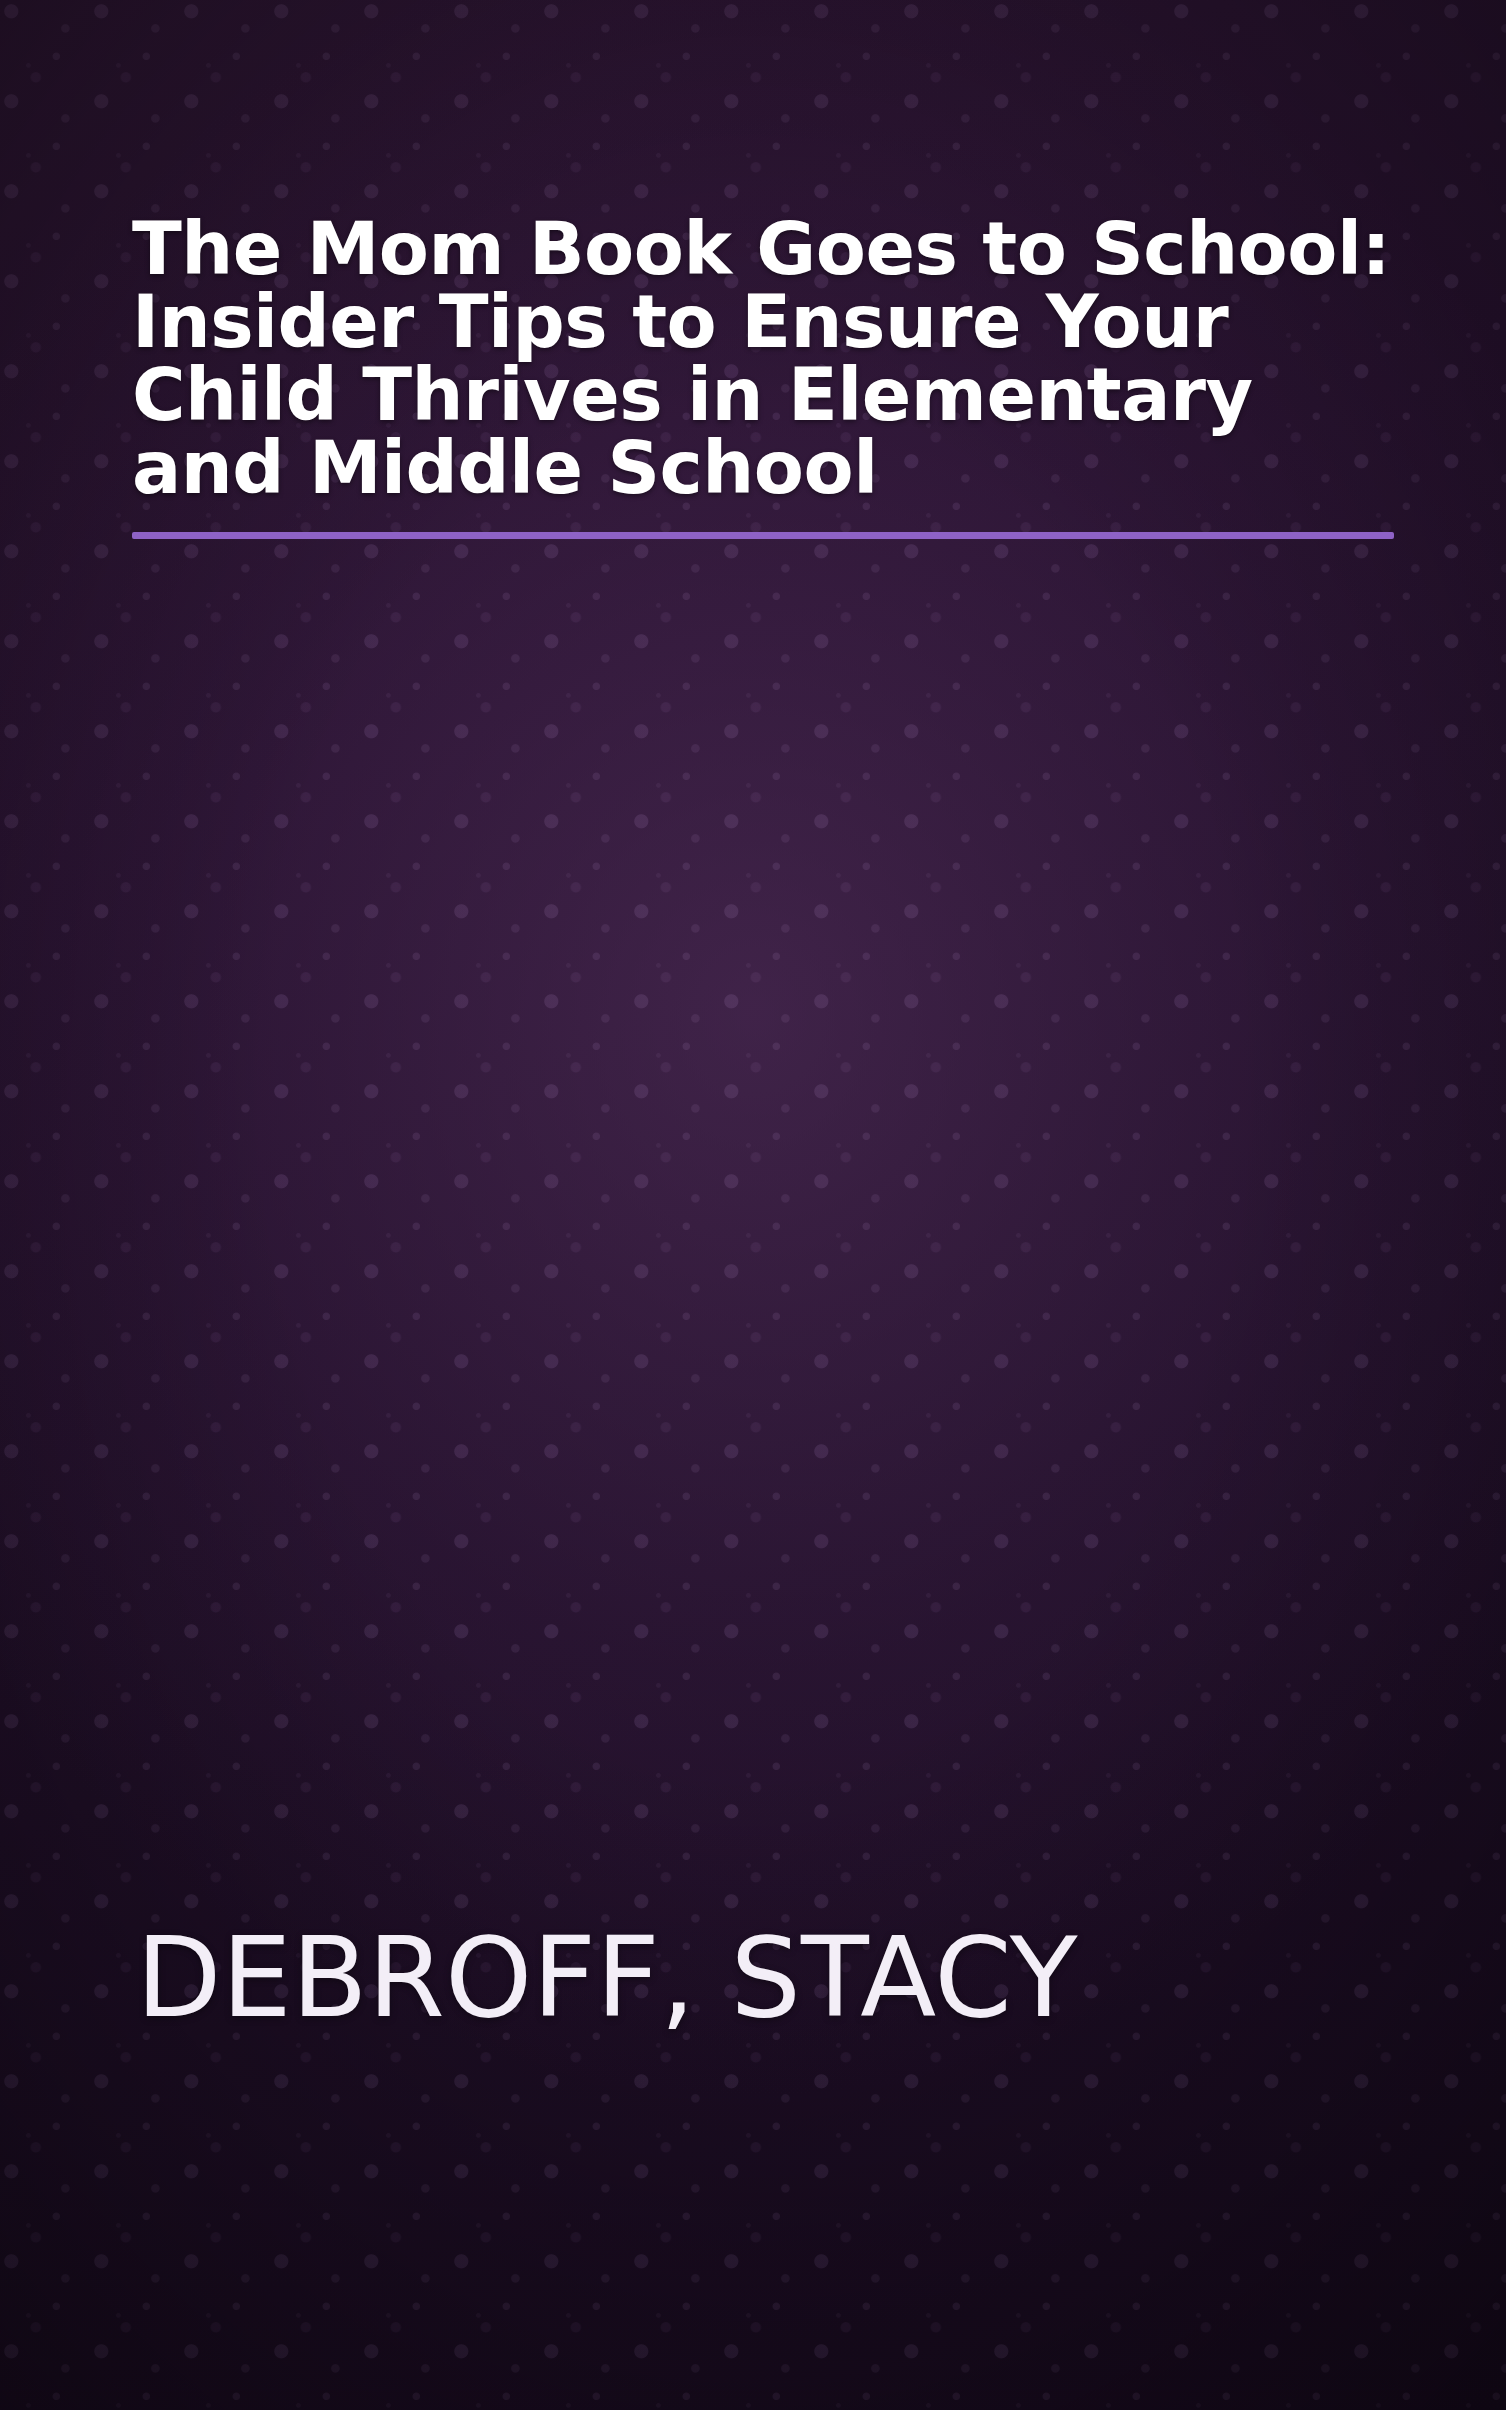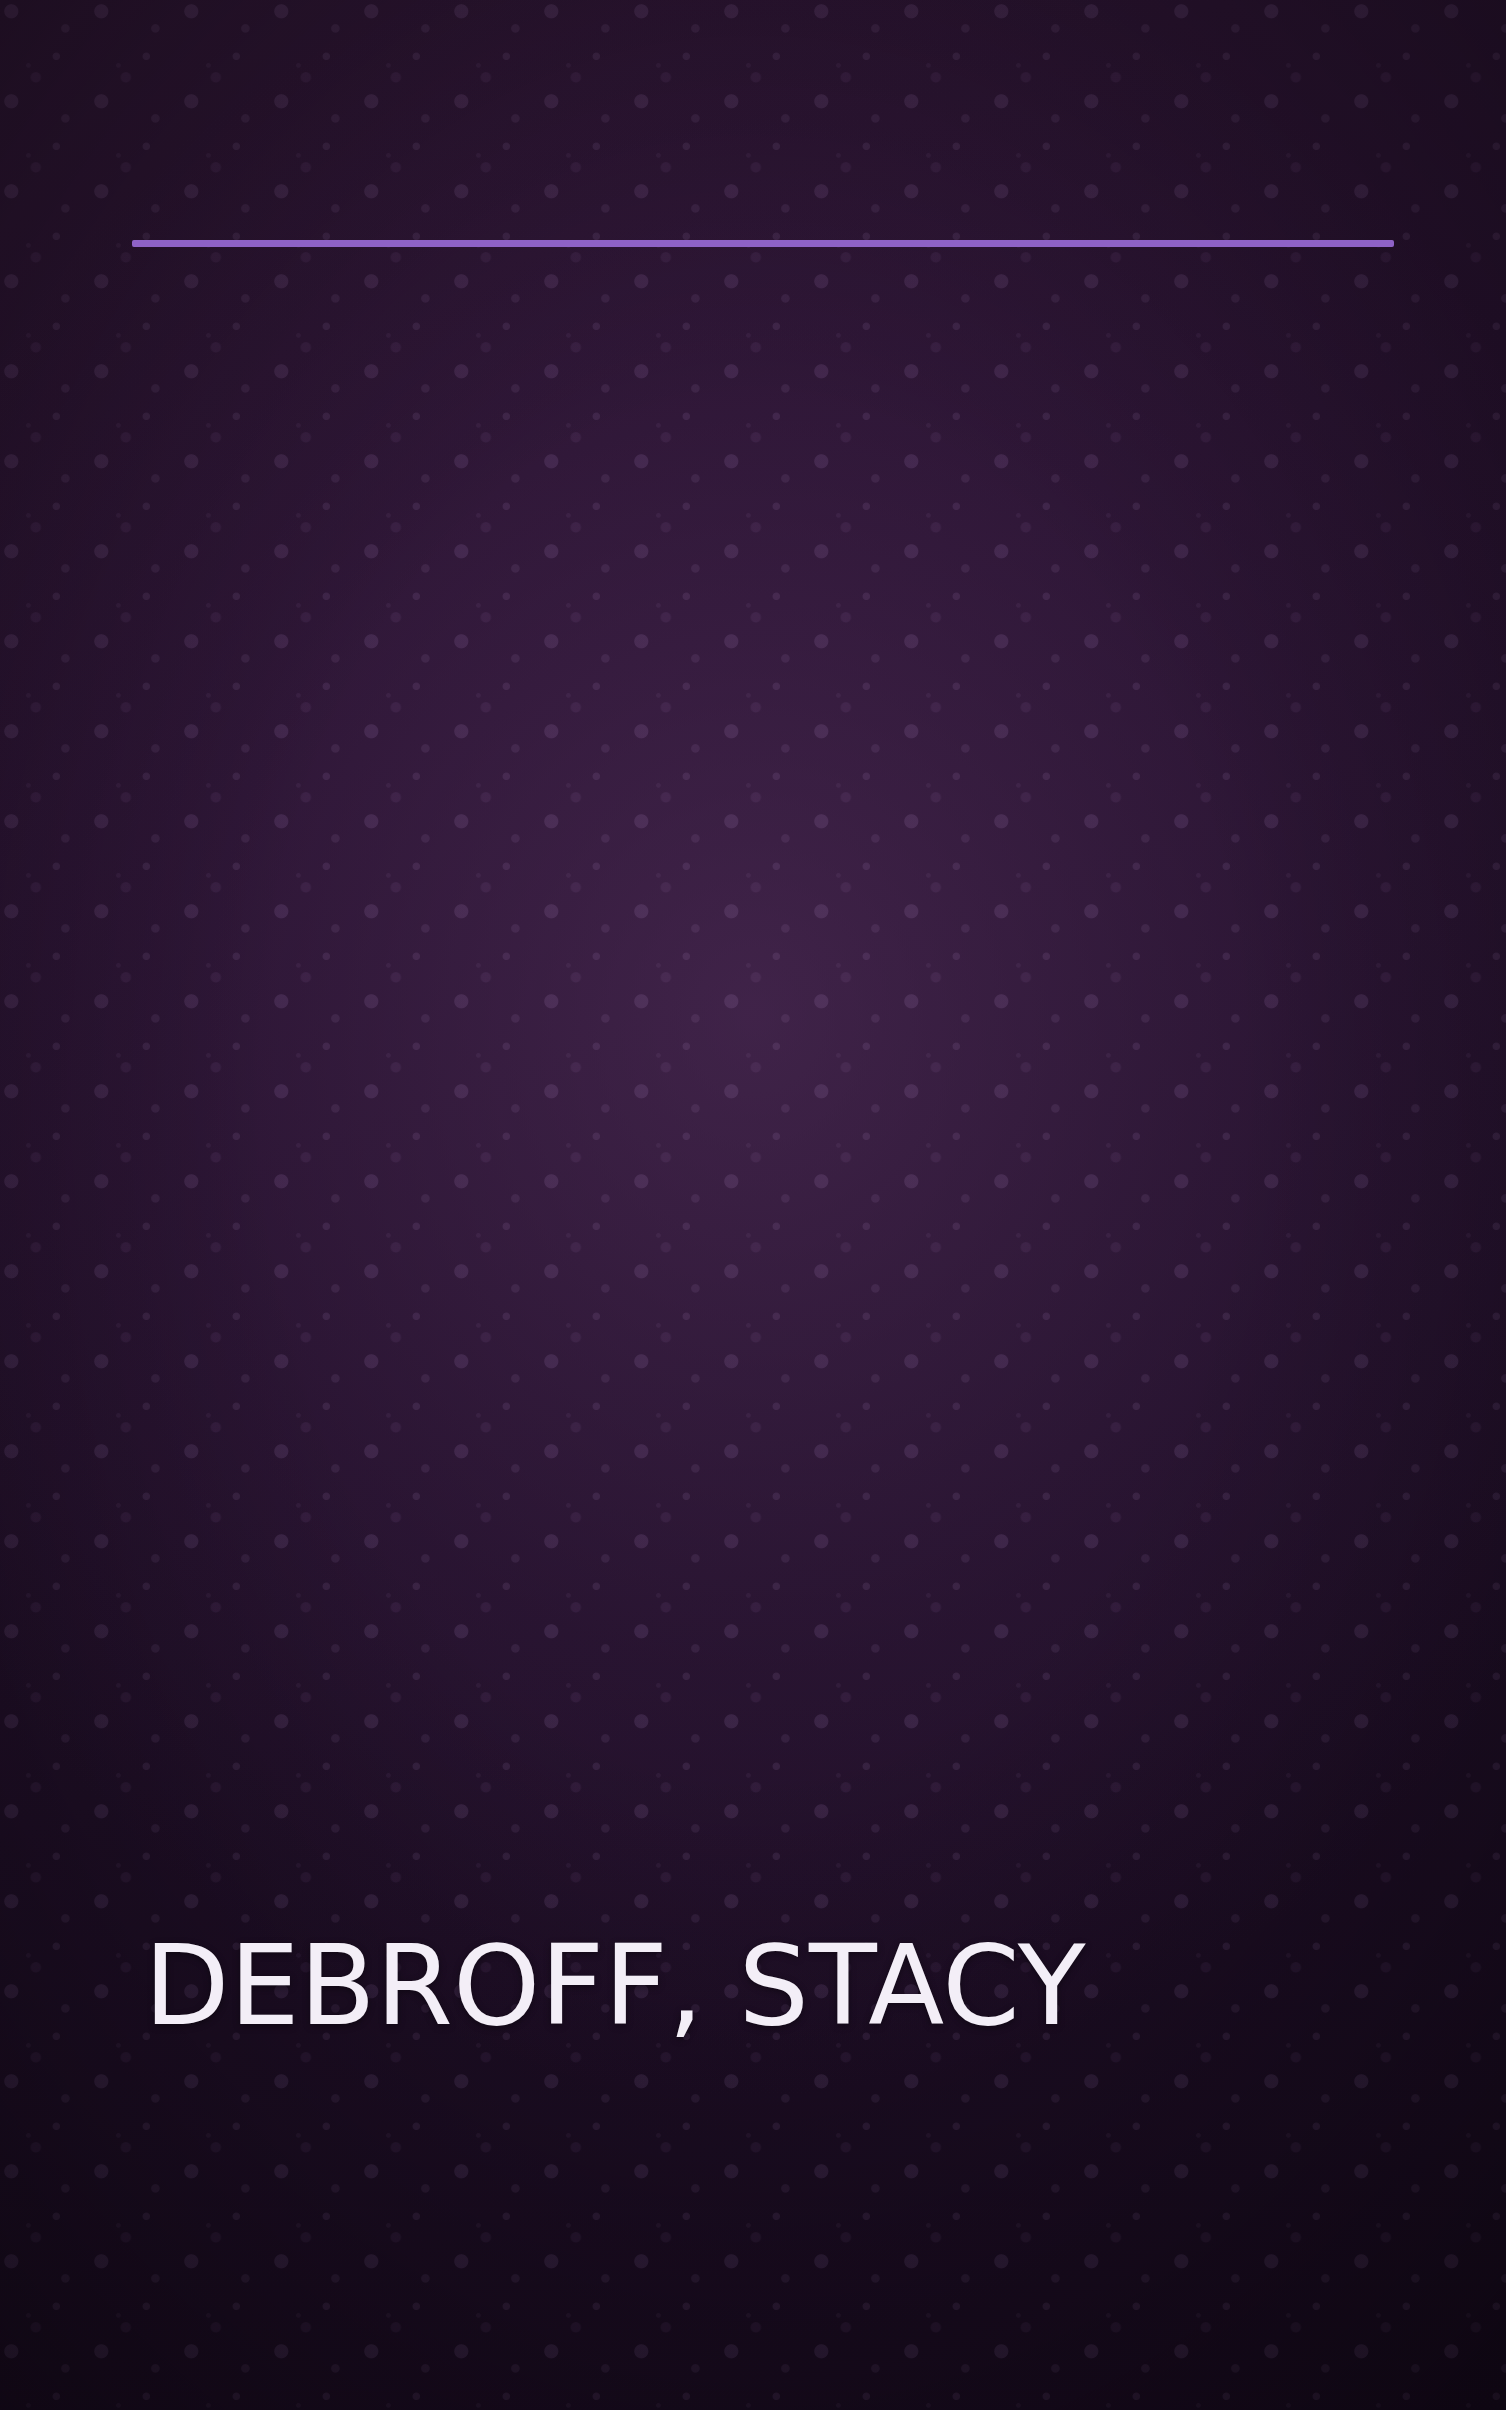--- a/index.html
+++ b/index.html
@@ -87,39 +87,40 @@
 
   .author-block {
     position: absolute;
     left: 132px;
     top: 1916px;
     width: 1262px;
     z-index: 5;
   }
 
   .book-author {
-    margin: 12px;
+    margin: 4px;
     color: #f3eef7;
     font-size: 111px;
     line-height: 1.04;
     font-weight: 400;
     letter-spacing: 0px;
     text-transform: uppercase;
     text-shadow: 0 1.9px 7.5px rgba(0,0,0,0.4);
   }
 </style>
 </head>
 <body>
 
 <div class="cover">
   <div class="dots"></div>
   <div class="dots2"></div>
   <div class="vignette"></div>
 
   <div class="title-block">
+    <h1 class="book-title">The Mom Book Goes to School: Insider Tips to Ensure Your Child Thrives in Elementary and Middle School</h1>
     <div class="title-rule"></div>
   </div>
 
   <div class="author-block">
     <div class="book-author">DEBROFF, STACY</div>
   </div>
 </div>
 
 
 </body></html>

